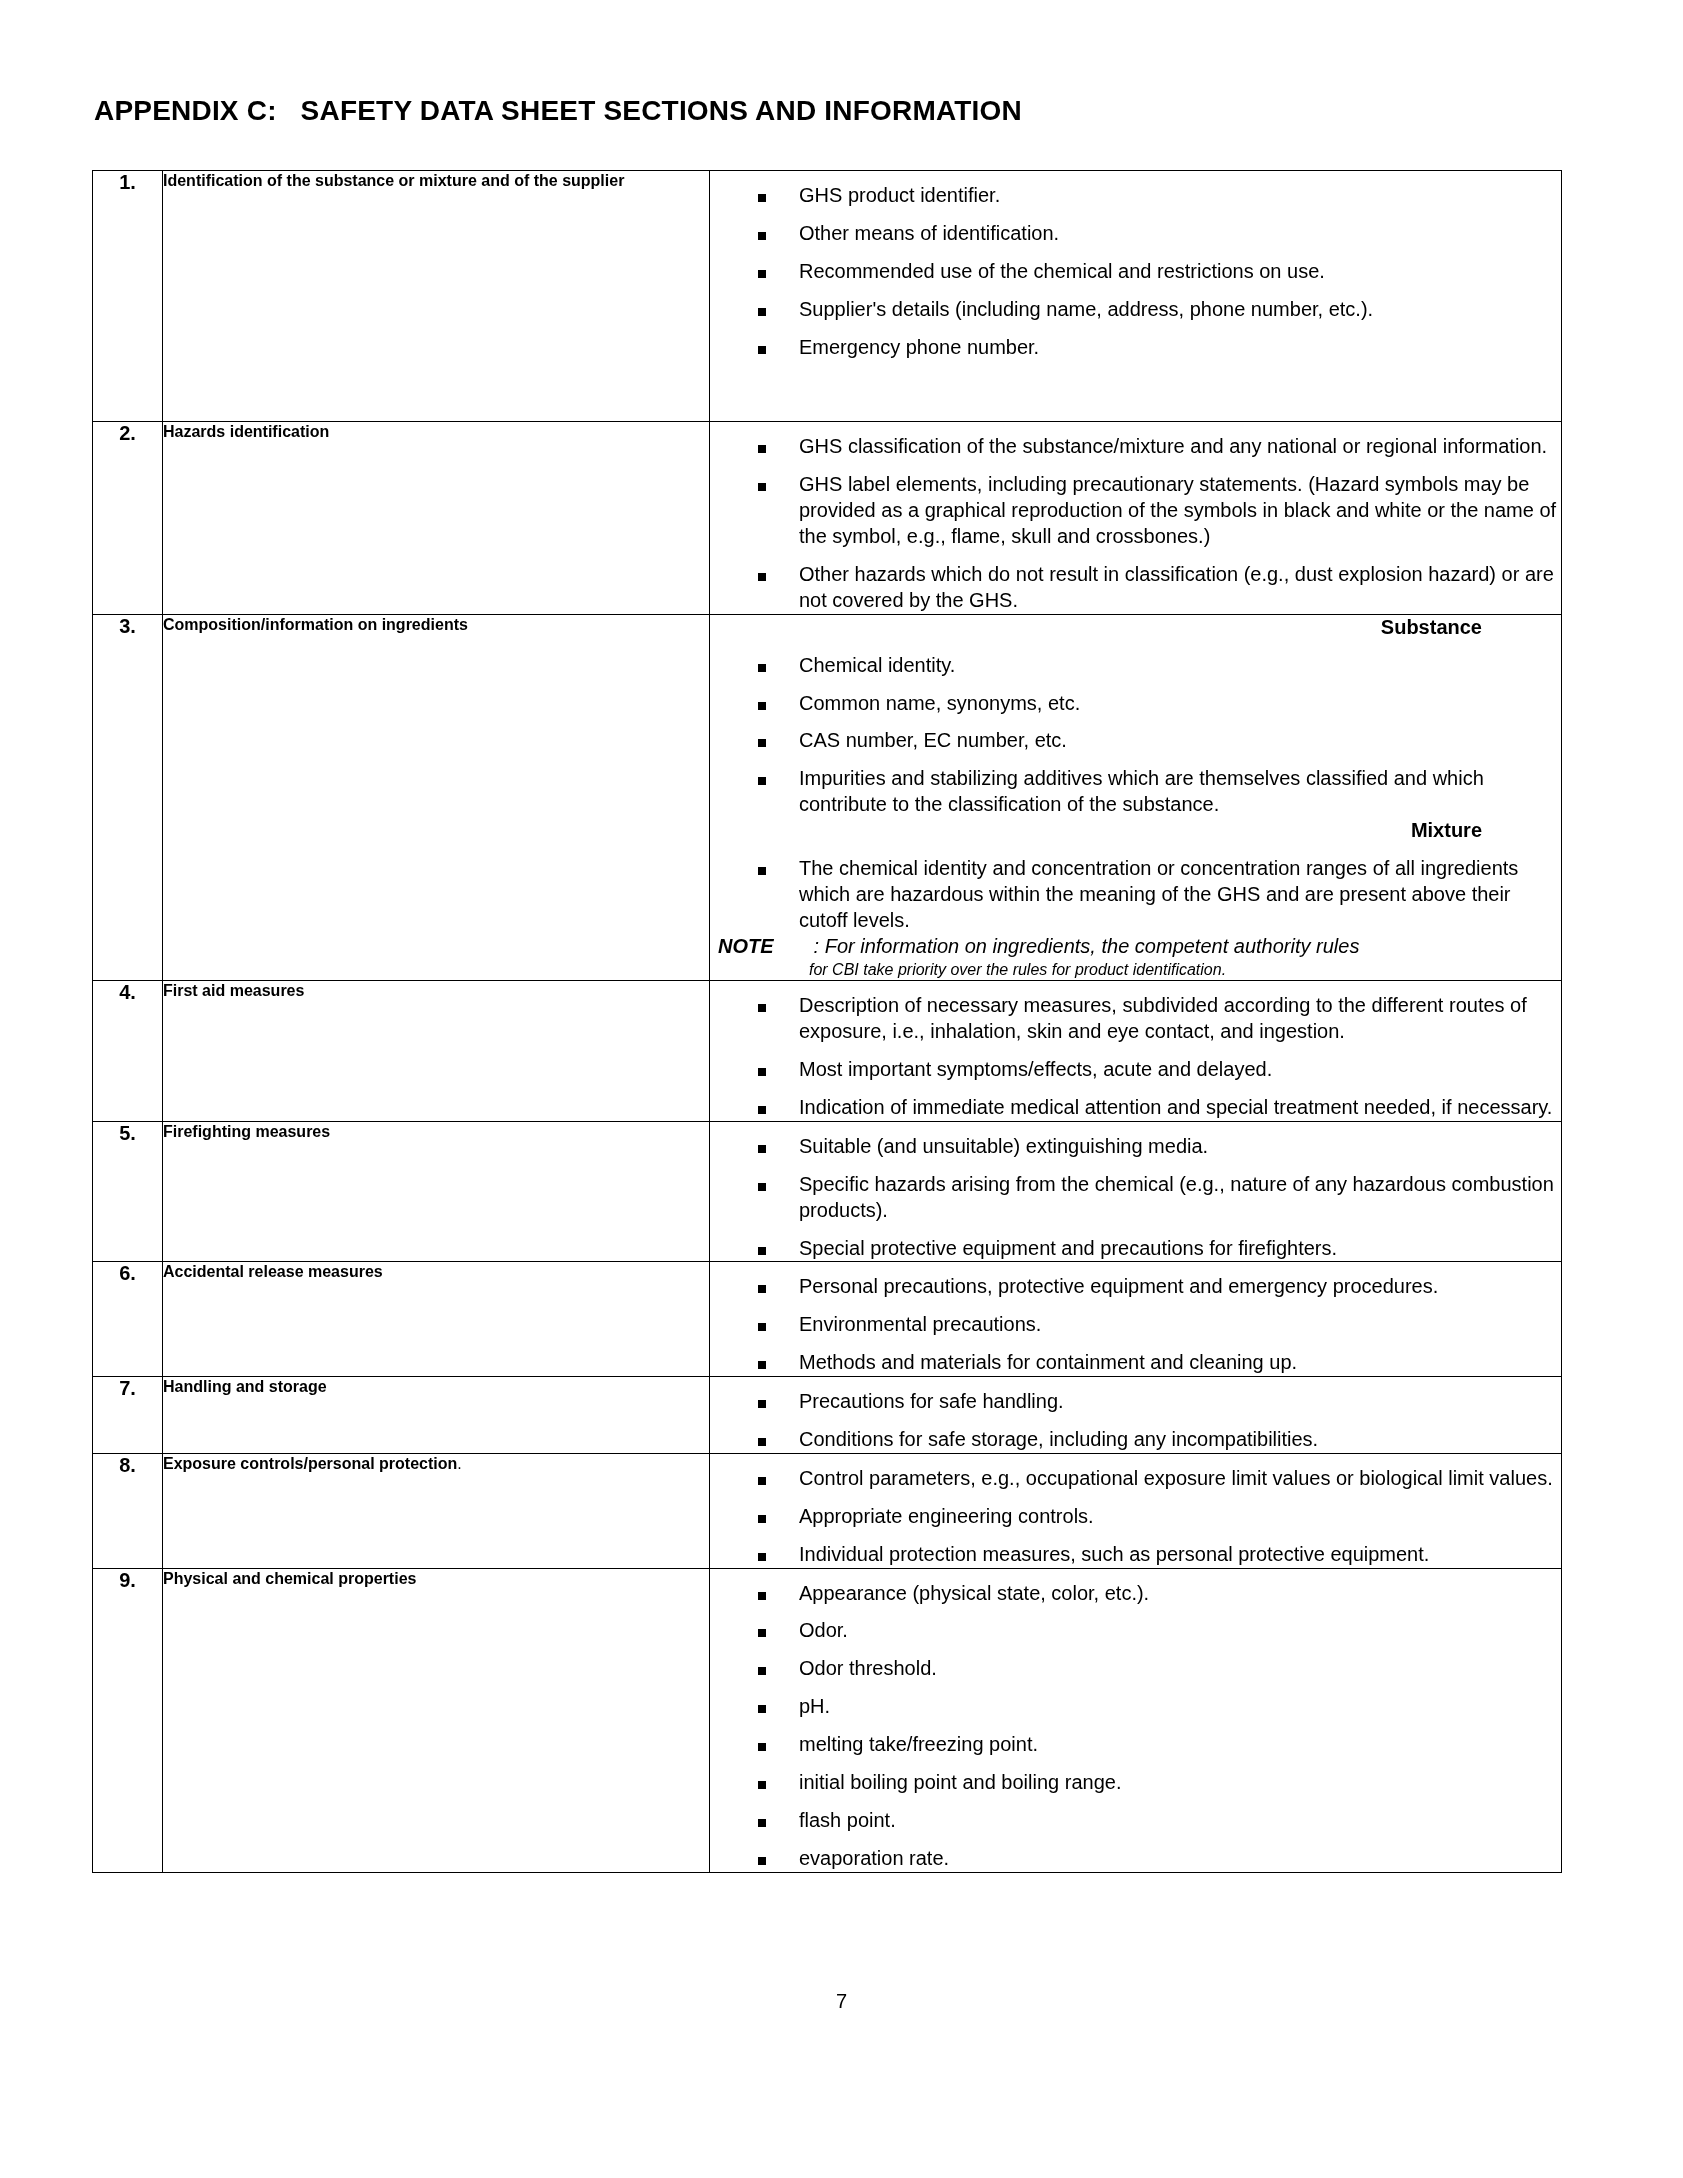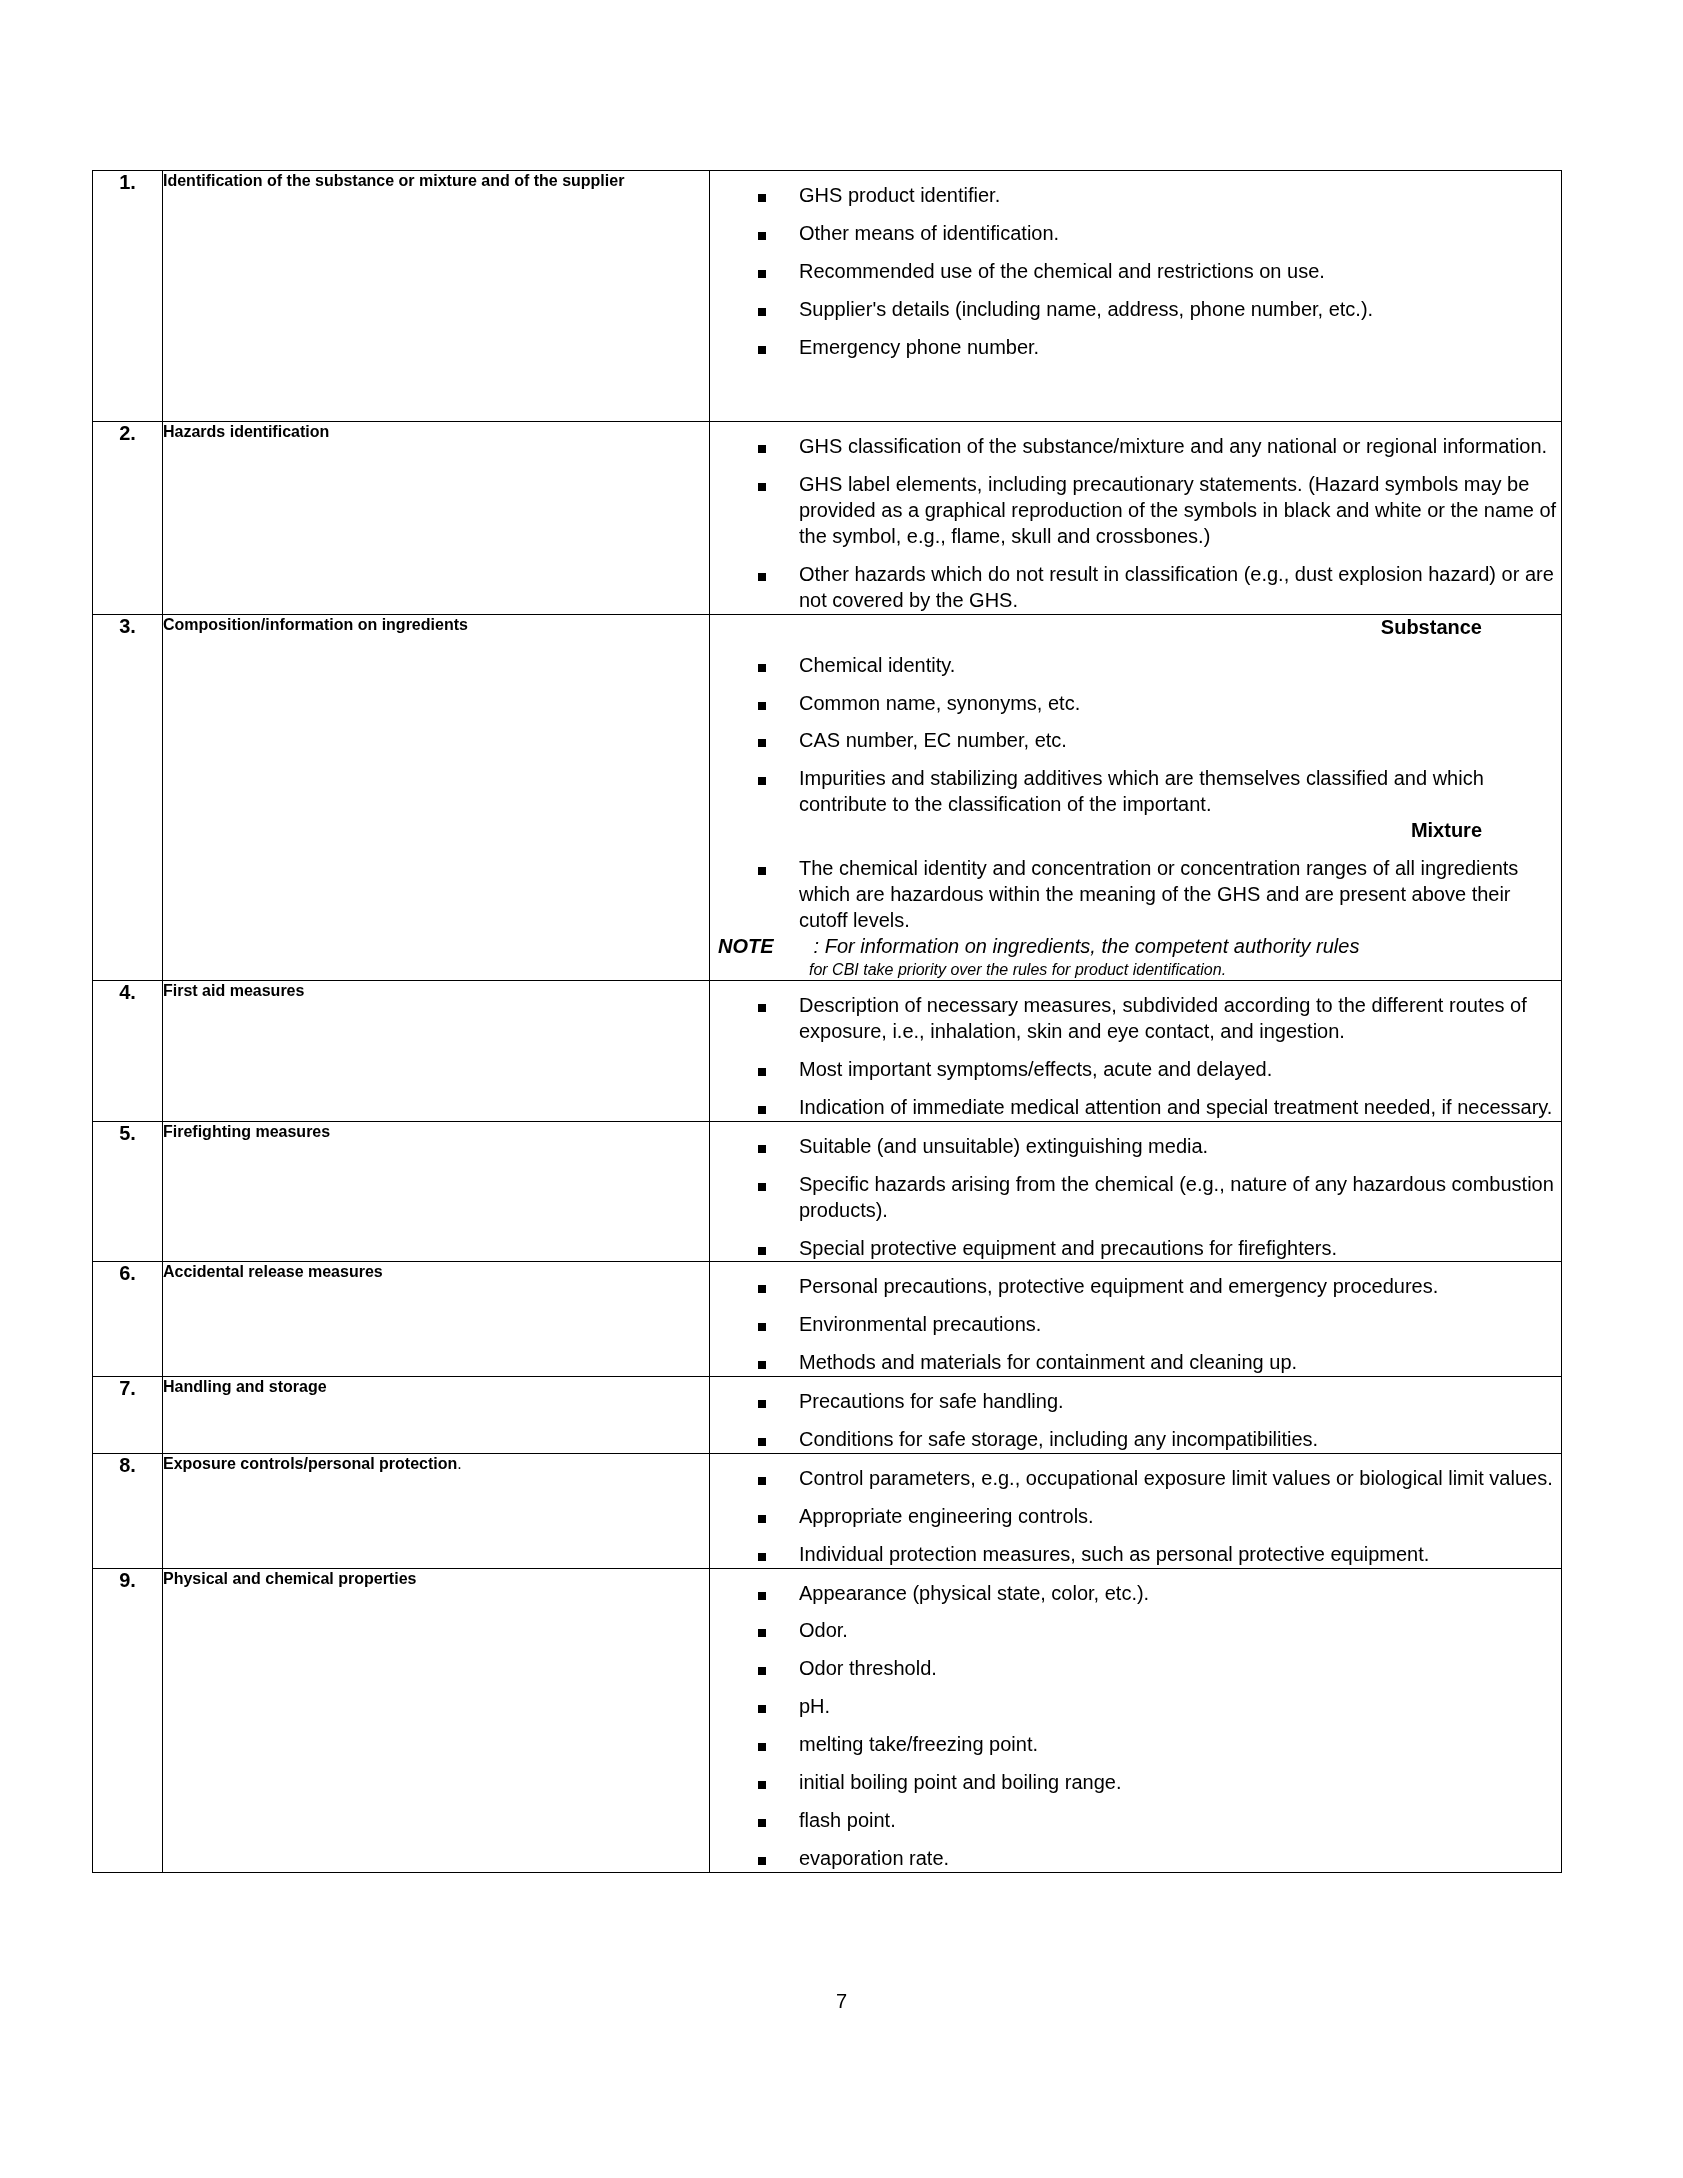--- a/index.html
+++ b/index.html
@@ -129,20 +129,21 @@
     text-align: center;
     font-size: 20px;
   }
   .spacer-1 { height: 61px; }
 </style>
 </head>
 <body>
 
 <div class="page">
 
+  <div class="page-title">APPENDIX C:   SAFETY DATA SHEET SECTIONS AND INFORMATION</div>
 
   <table class="sds">
     <tbody>
 
       <tr>
         <td class="num-col">1.</td>
         <td class="title-col">
           <span>Identification of the substance or mixture and of the supplier</span><span class="trailing"></span>
         </td>
         <td class="detail-col">
@@ -175,21 +176,21 @@
         <td class="num-col">3.</td>
         <td class="title-col">
           <span>Composition/information on ingredients</span><span class="trailing"></span>
         </td>
         <td class="detail-col">
           <div class="subhead">Substance</div>
           <ul class="bl">
             <li>Chemical identity.</li>
             <li>Common name, synonyms, etc.</li>
             <li>CAS number, EC number, etc.</li>
-            <li>Impurities and stabilizing additives which are themselves classified and which contribute to the classification of the important.</li>
+            <li>Impurities and stabilizing additives which are themselves classified and which contribute to the classification of the substance.</li>
           </ul>
           <div class="subhead">Mixture</div>
           <ul class="bl">
             <li>The chemical identity and concentration or concentration ranges of all ingredients which are hazardous within the meaning of the GHS and are present above their cutoff levels.</li>
           </ul>
           <div class="note"><span class="note-label">NOTE</span><span class="note-body">: For information on ingredients, the competent authority rules</span></div>
           <div class="note-line2">for CBI take priority over the rules for product identification.</div>
         </td>
       </tr>
 

